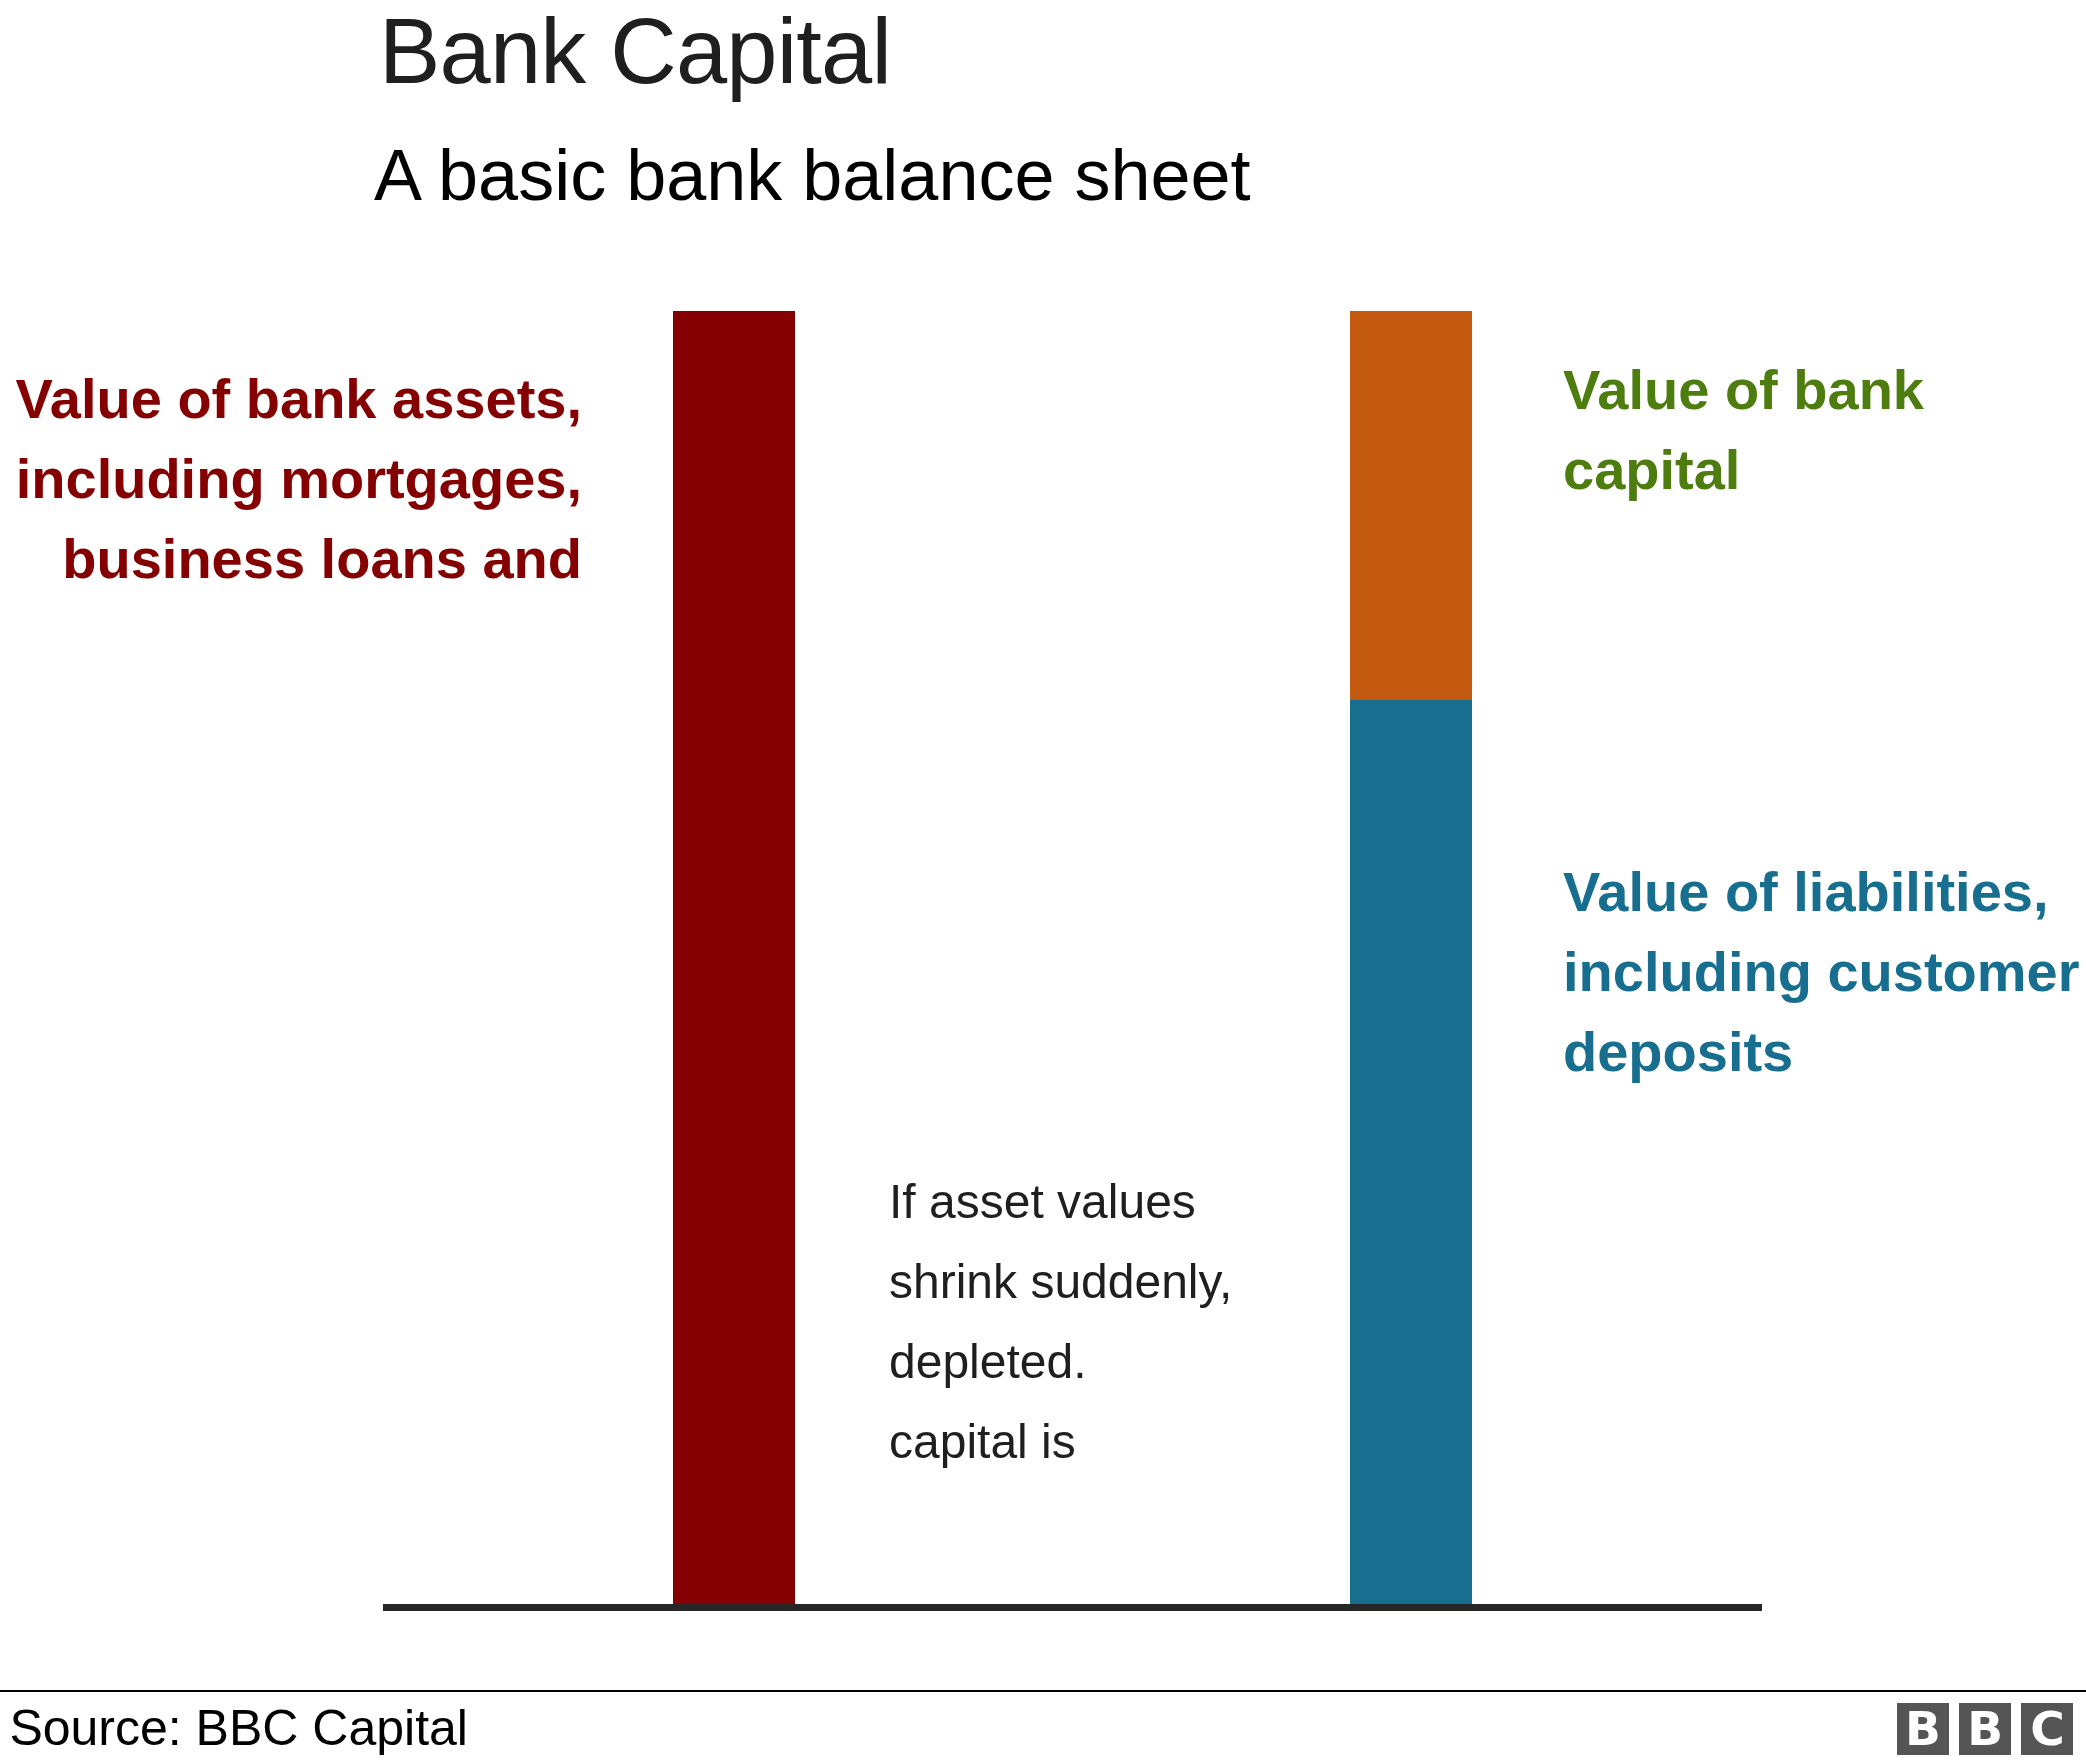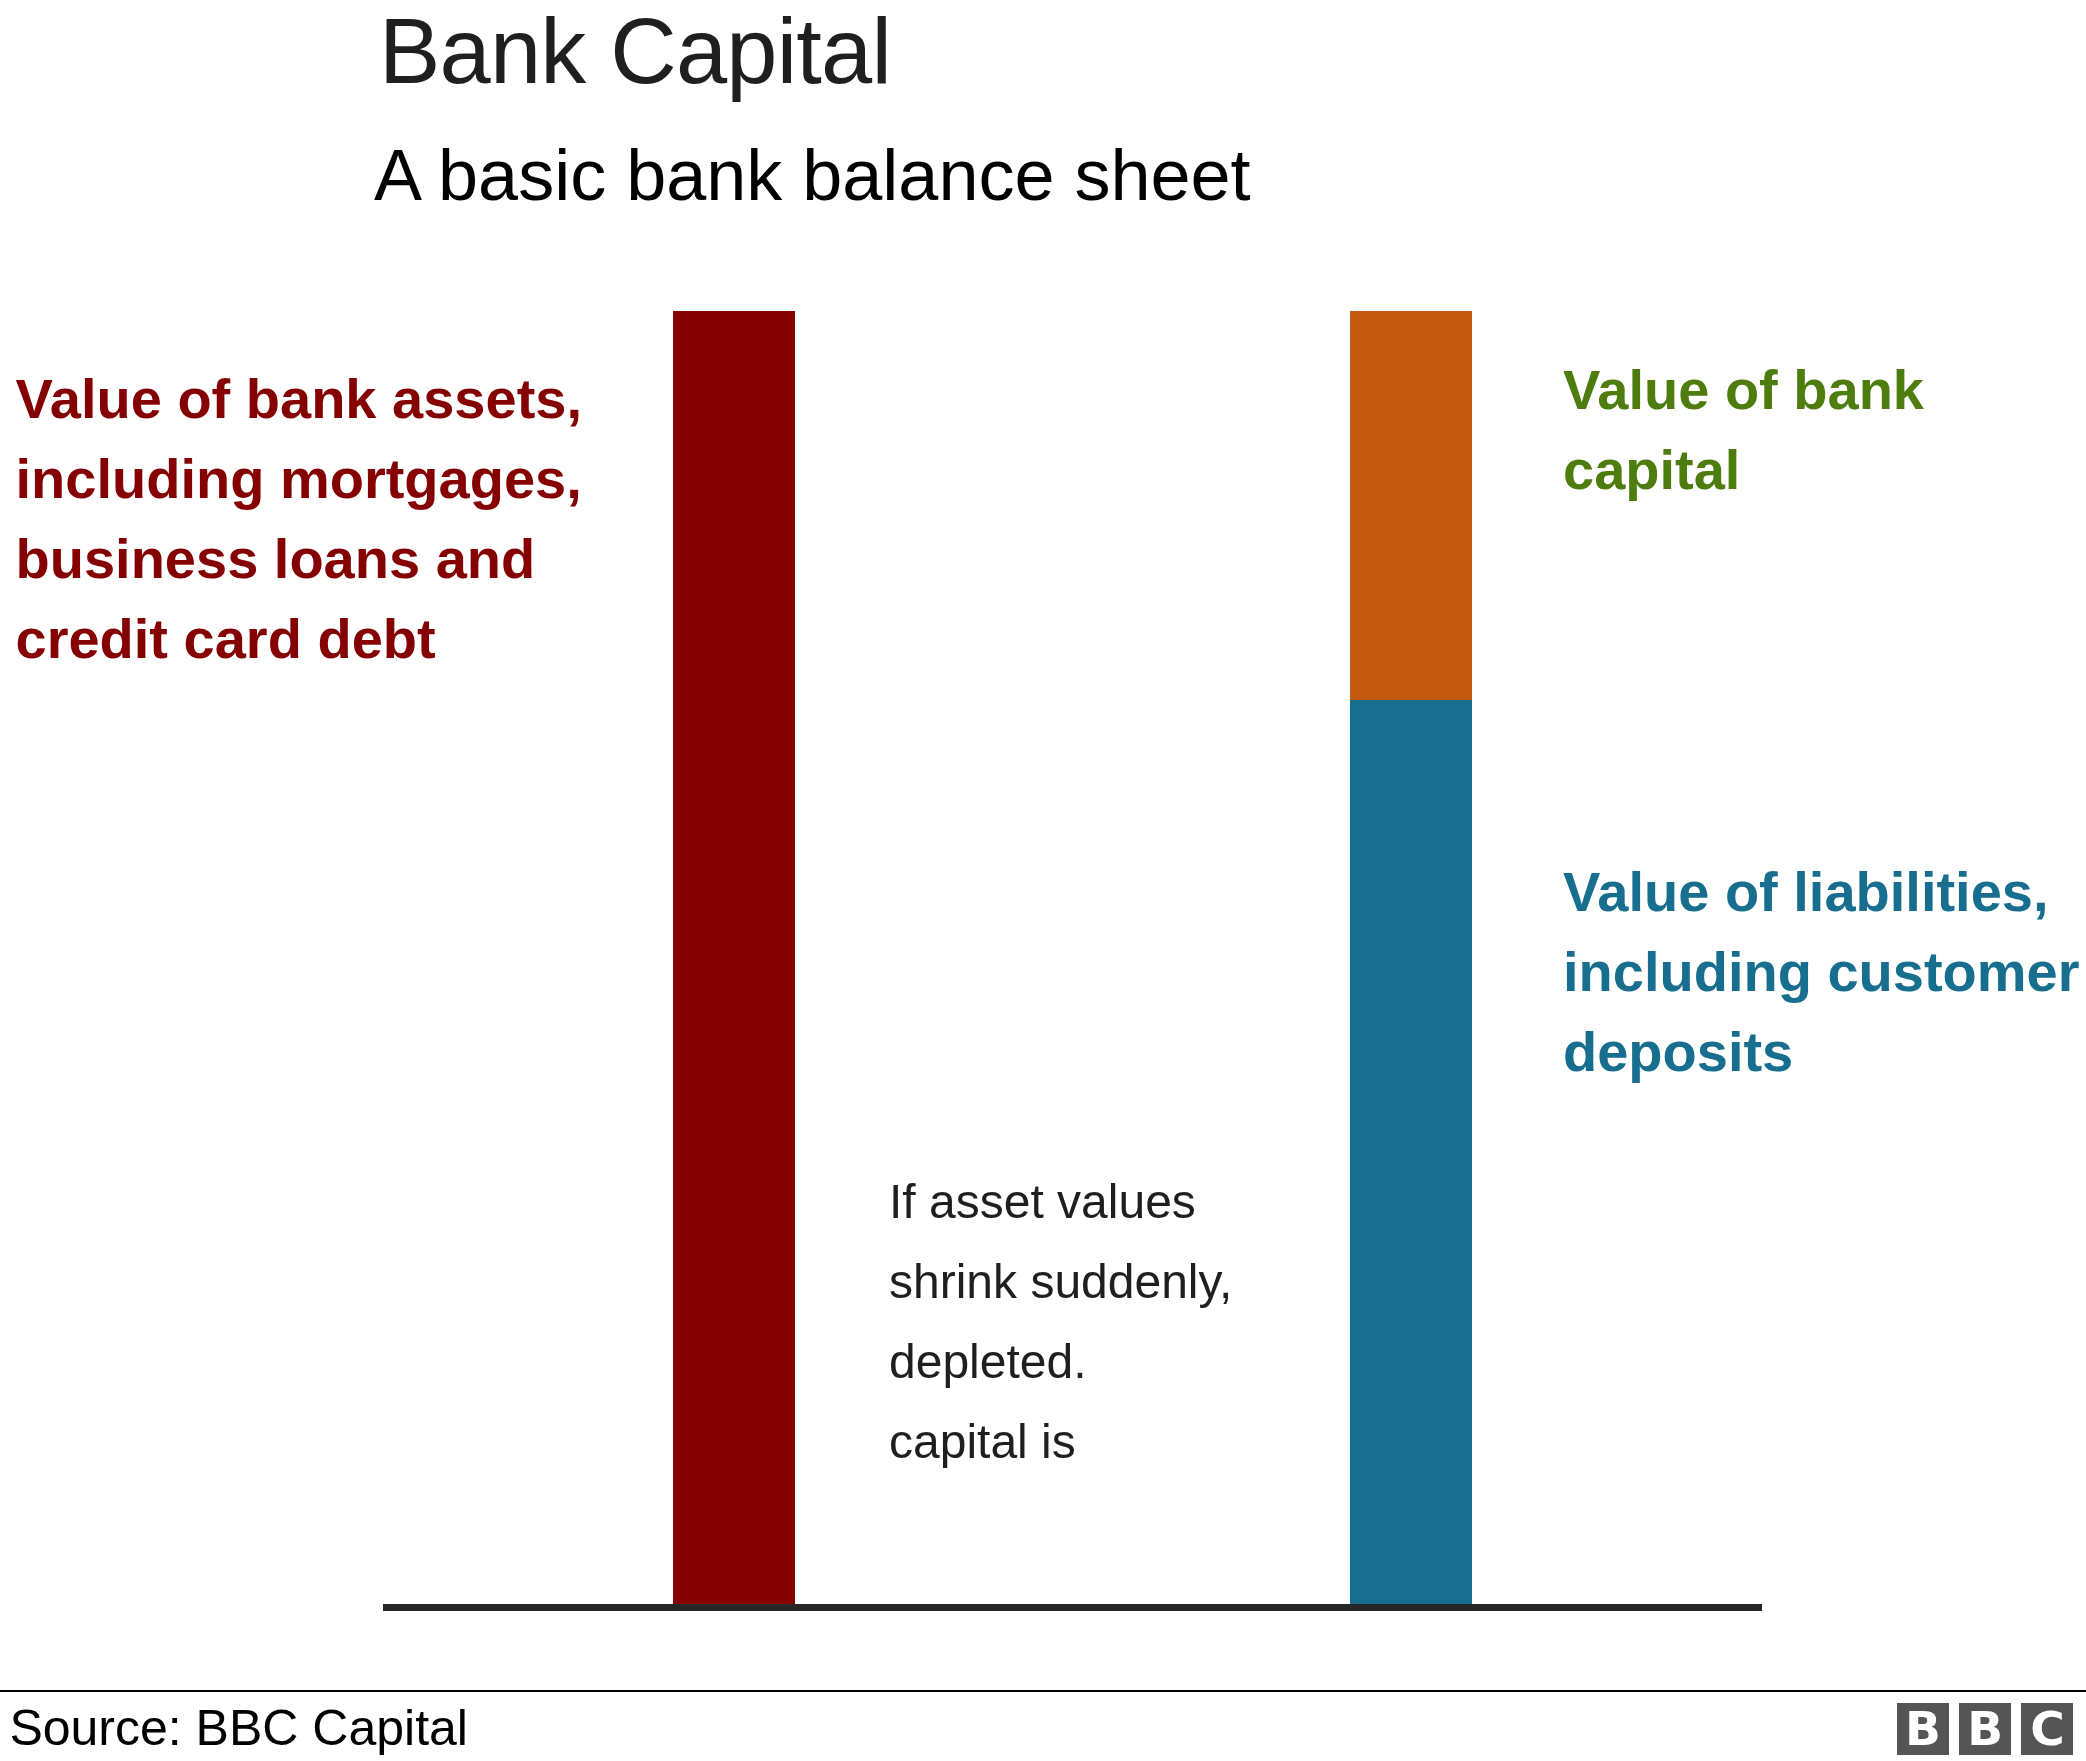--- a/index.html
+++ b/index.html
@@ -55,20 +55,21 @@
     position: absolute;
     font-weight: bold;
     font-size: 56px;
     line-height: 80px;
     white-space: nowrap;
   }
   .label div { height: 80px; }
   .label-assets {
     right: calc(2087px - 582px);
     top: 359px;
+    text-align: right;
   }
   .label-capital {
     left: 1563px;
     top: 350px;
   }
   .label-liab {
     left: 1563px;
     top: 852px;
   }
 
@@ -122,21 +123,20 @@
 </head>
 <body>
 
 <div class="abs title">Bank Capital</div>
 <div class="abs subtitle">A basic bank balance sheet</div>
 
 <div class="label label-assets" style="color:#850000">
   <div>Value of bank assets,</div>
   <div>including mortgages,</div>
   <div>business loans and</div>
-  <div>credit card debt</div>
 </div>
 
 <div class="bar bar-assets" style="background:#850000"></div>
 <div class="bar bar-capital" style="background:#C45A10"></div>
 <div class="bar bar-liab" style="background:#176E8E"></div>
 
 <div class="abs baseline-axis"></div>
 
 <div class="label label-capital" style="color:#4d7c0f">
   <div>Value of bank</div>

